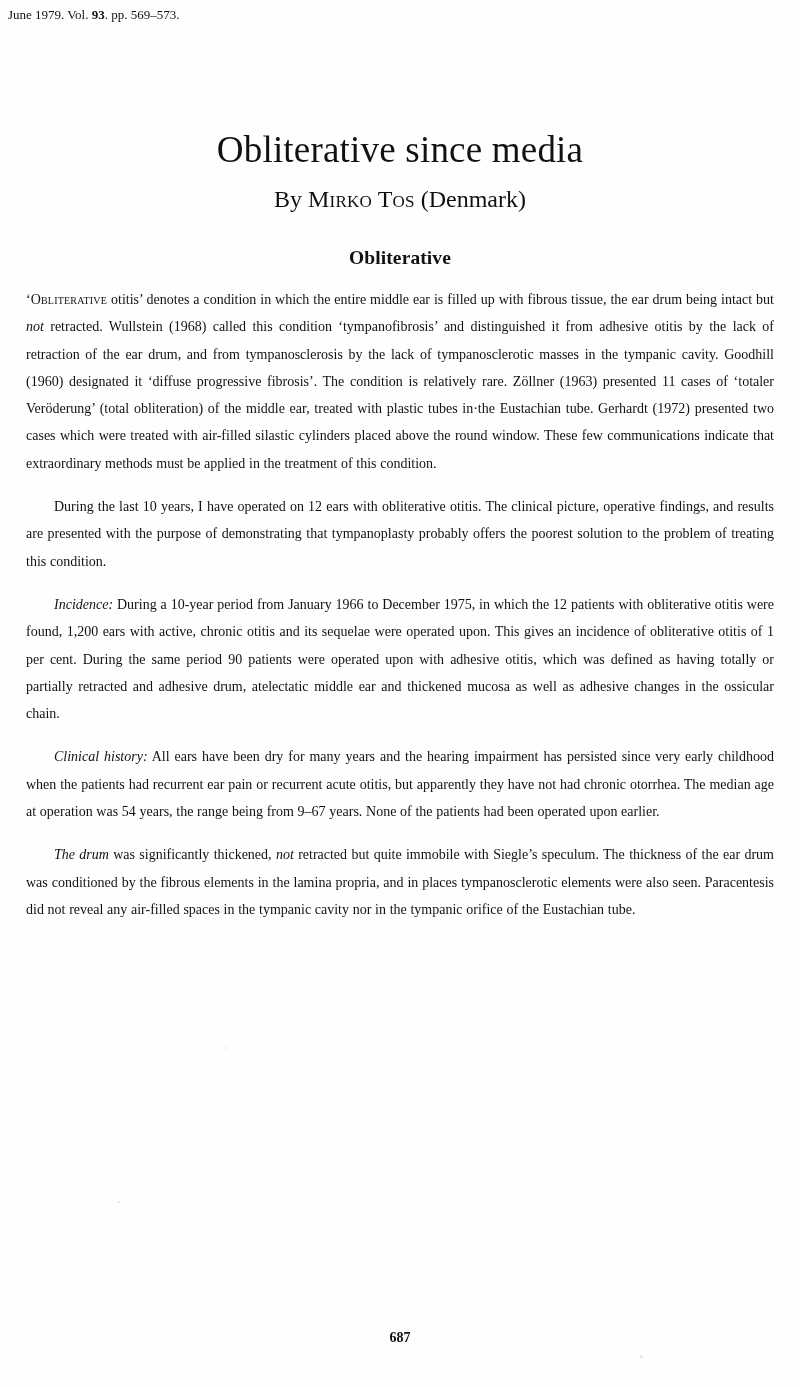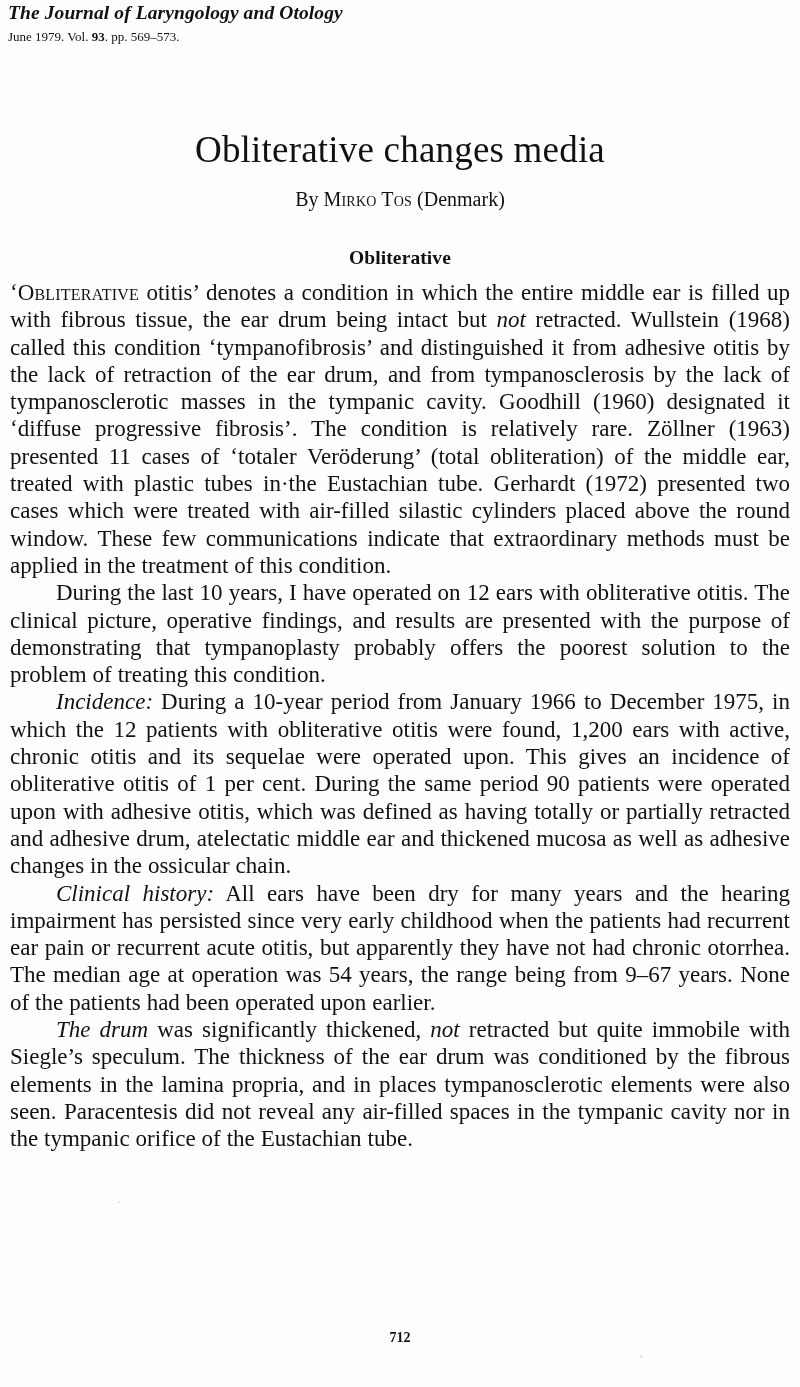--- a/index.html
+++ b/index.html
@@ -61,21 +61,21 @@
     line-height: 44px;
     font-weight: normal;
     letter-spacing: 0.2px;
   }
   .byline {
     position: absolute;
     left: 0;
     right: 0;
     top: 186px;
     text-align: center;
-    font-size: 20px;
+    font-size: 24px;
     line-height: 26px;
   }
   .smallcaps {
     font-variant: small-caps;
     letter-spacing: 0.2px;
   }
 
   
   .column {
     position: absolute;
@@ -90,22 +90,22 @@
     line-height: 24px;
     font-weight: bold;
     margin: 0 0 9px 0;
     letter-spacing: 0.1px;
   }
   h2.section-heading.spaced-above {
     margin-top: 37px;
   }
 
   p.body-text {
-    margin: 0;
-    font-size: 23px;
+    margin: 16px;
+    font-size: 14px;
     line-height: 27.3px;
     text-align: justify;
     text-justify: inter-word;
     word-spacing: 0.2px;
     hyphens: none;
   }
   p.body-text.indented {
     text-indent: 2.0em;
   }
   p.body-text.flush {
@@ -136,45 +136,44 @@
     border-radius: 50%;
     opacity: 0.55;
   }
 </style>
 </head>
 <body>
 
 <div class="page">
 
   <div class="masthead">
-    <div class="journal-title">The Journal of Laryngology and Otology</div>
     <div class="issue-line"><span>June 1979. Vol. </span><span class="vol-num">93</span><span>. pp. 569–573.</span></div>
   </div>
 
-  <h1 class="article-title">Obliterative changes media</h1>
+  <h1 class="article-title">Obliterative since media</h1>
 
   <div class="byline"><span>By </span><span class="smallcaps">Mirko Tos</span><span> (Denmark)</span></div>
 
   <div class="column">
 
     <h2 class="section-heading">Obliterative</h2>
 
     <p class="body-text flush"><span>‘</span><span class="smallcaps">Obliterative</span><span> otitis’ denotes a condition in which the entire middle ear is filled up with fibrous tissue, the ear drum being intact but </span><i>not</i><span> retracted. Wullstein (1968) called this condition ‘tympanofibrosis’ and distinguished it from adhesive otitis by the lack of retraction of the ear drum, and from tympanosclerosis by the lack of tympanosclerotic masses in the tympanic cavity. Goodhill (1960) designated it ‘diffuse progressive fibrosis’. The condition is relatively rare. Zöllner (1963) presented 11 cases of ‘totaler Veröderung’ (total obliteration) of the middle ear, treated with plastic tubes in·the Eustachian tube. Gerhardt (1972) presented two cases which were treated with air-filled silastic cylinders placed above the round window. These few communications indicate that extraordinary methods must be applied in the treatment of this condition.</span></p>
 
     <p class="body-text indented">During the last 10 years, I have operated on 12 ears with obliterative otitis. The clinical picture, operative findings, and results are presented with the purpose of demonstrating that tympanoplasty probably offers the poorest solution to the problem of treating this condition.</p>
 
 
     <p class="body-text indented"><i>Incidence:</i><span> During a 10-year period from January 1966 to December 1975, in which the 12 patients with obliterative otitis were found, 1,200 ears with active, chronic otitis and its sequelae were operated upon. This gives an incidence of obliterative otitis of 1 per cent. During the same period 90 patients were operated upon with adhesive otitis, which was defined as having totally or partially retracted and adhesive drum, atelectatic middle ear and thickened mucosa as well as adhesive changes in the ossicular chain.</span></p>
 
     <p class="body-text indented"><i>Clinical history:</i><span> All ears have been dry for many years and the hearing impairment has persisted since very early childhood when the patients had recurrent ear pain or recurrent acute otitis, but apparently they have not had chronic otorrhea. The median age at operation was 54 years, the range being from 9–67 years. None of the patients had been operated upon earlier.</span></p>
 
     <p class="body-text indented"><i>The drum</i><span> was significantly thickened, </span><i>not</i><span> retracted but quite immobile with Siegle’s speculum. The thickness of the ear drum was conditioned by the fibrous elements in the lamina propria, and in places tympanosclerotic elements were also seen. Paracentesis did not reveal any air-filled spaces in the tympanic cavity nor in the tympanic orifice of the Eustachian tube.</span></p>
 
   </div>
 
-  <div class="folio">712</div>
+  <div class="folio">687</div>
 
   <span class="speckle" style="left:225px; top:1047px;"></span>
   <span class="speckle" style="left:430px; top:760px;"></span>
   <span class="speckle" style="left:118px; top:1201px;"></span>
   <span class="speckle" style="left:640px; top:1355px; width:3px; height:3px;"></span>
 
 </div>
 
 </body></html>

